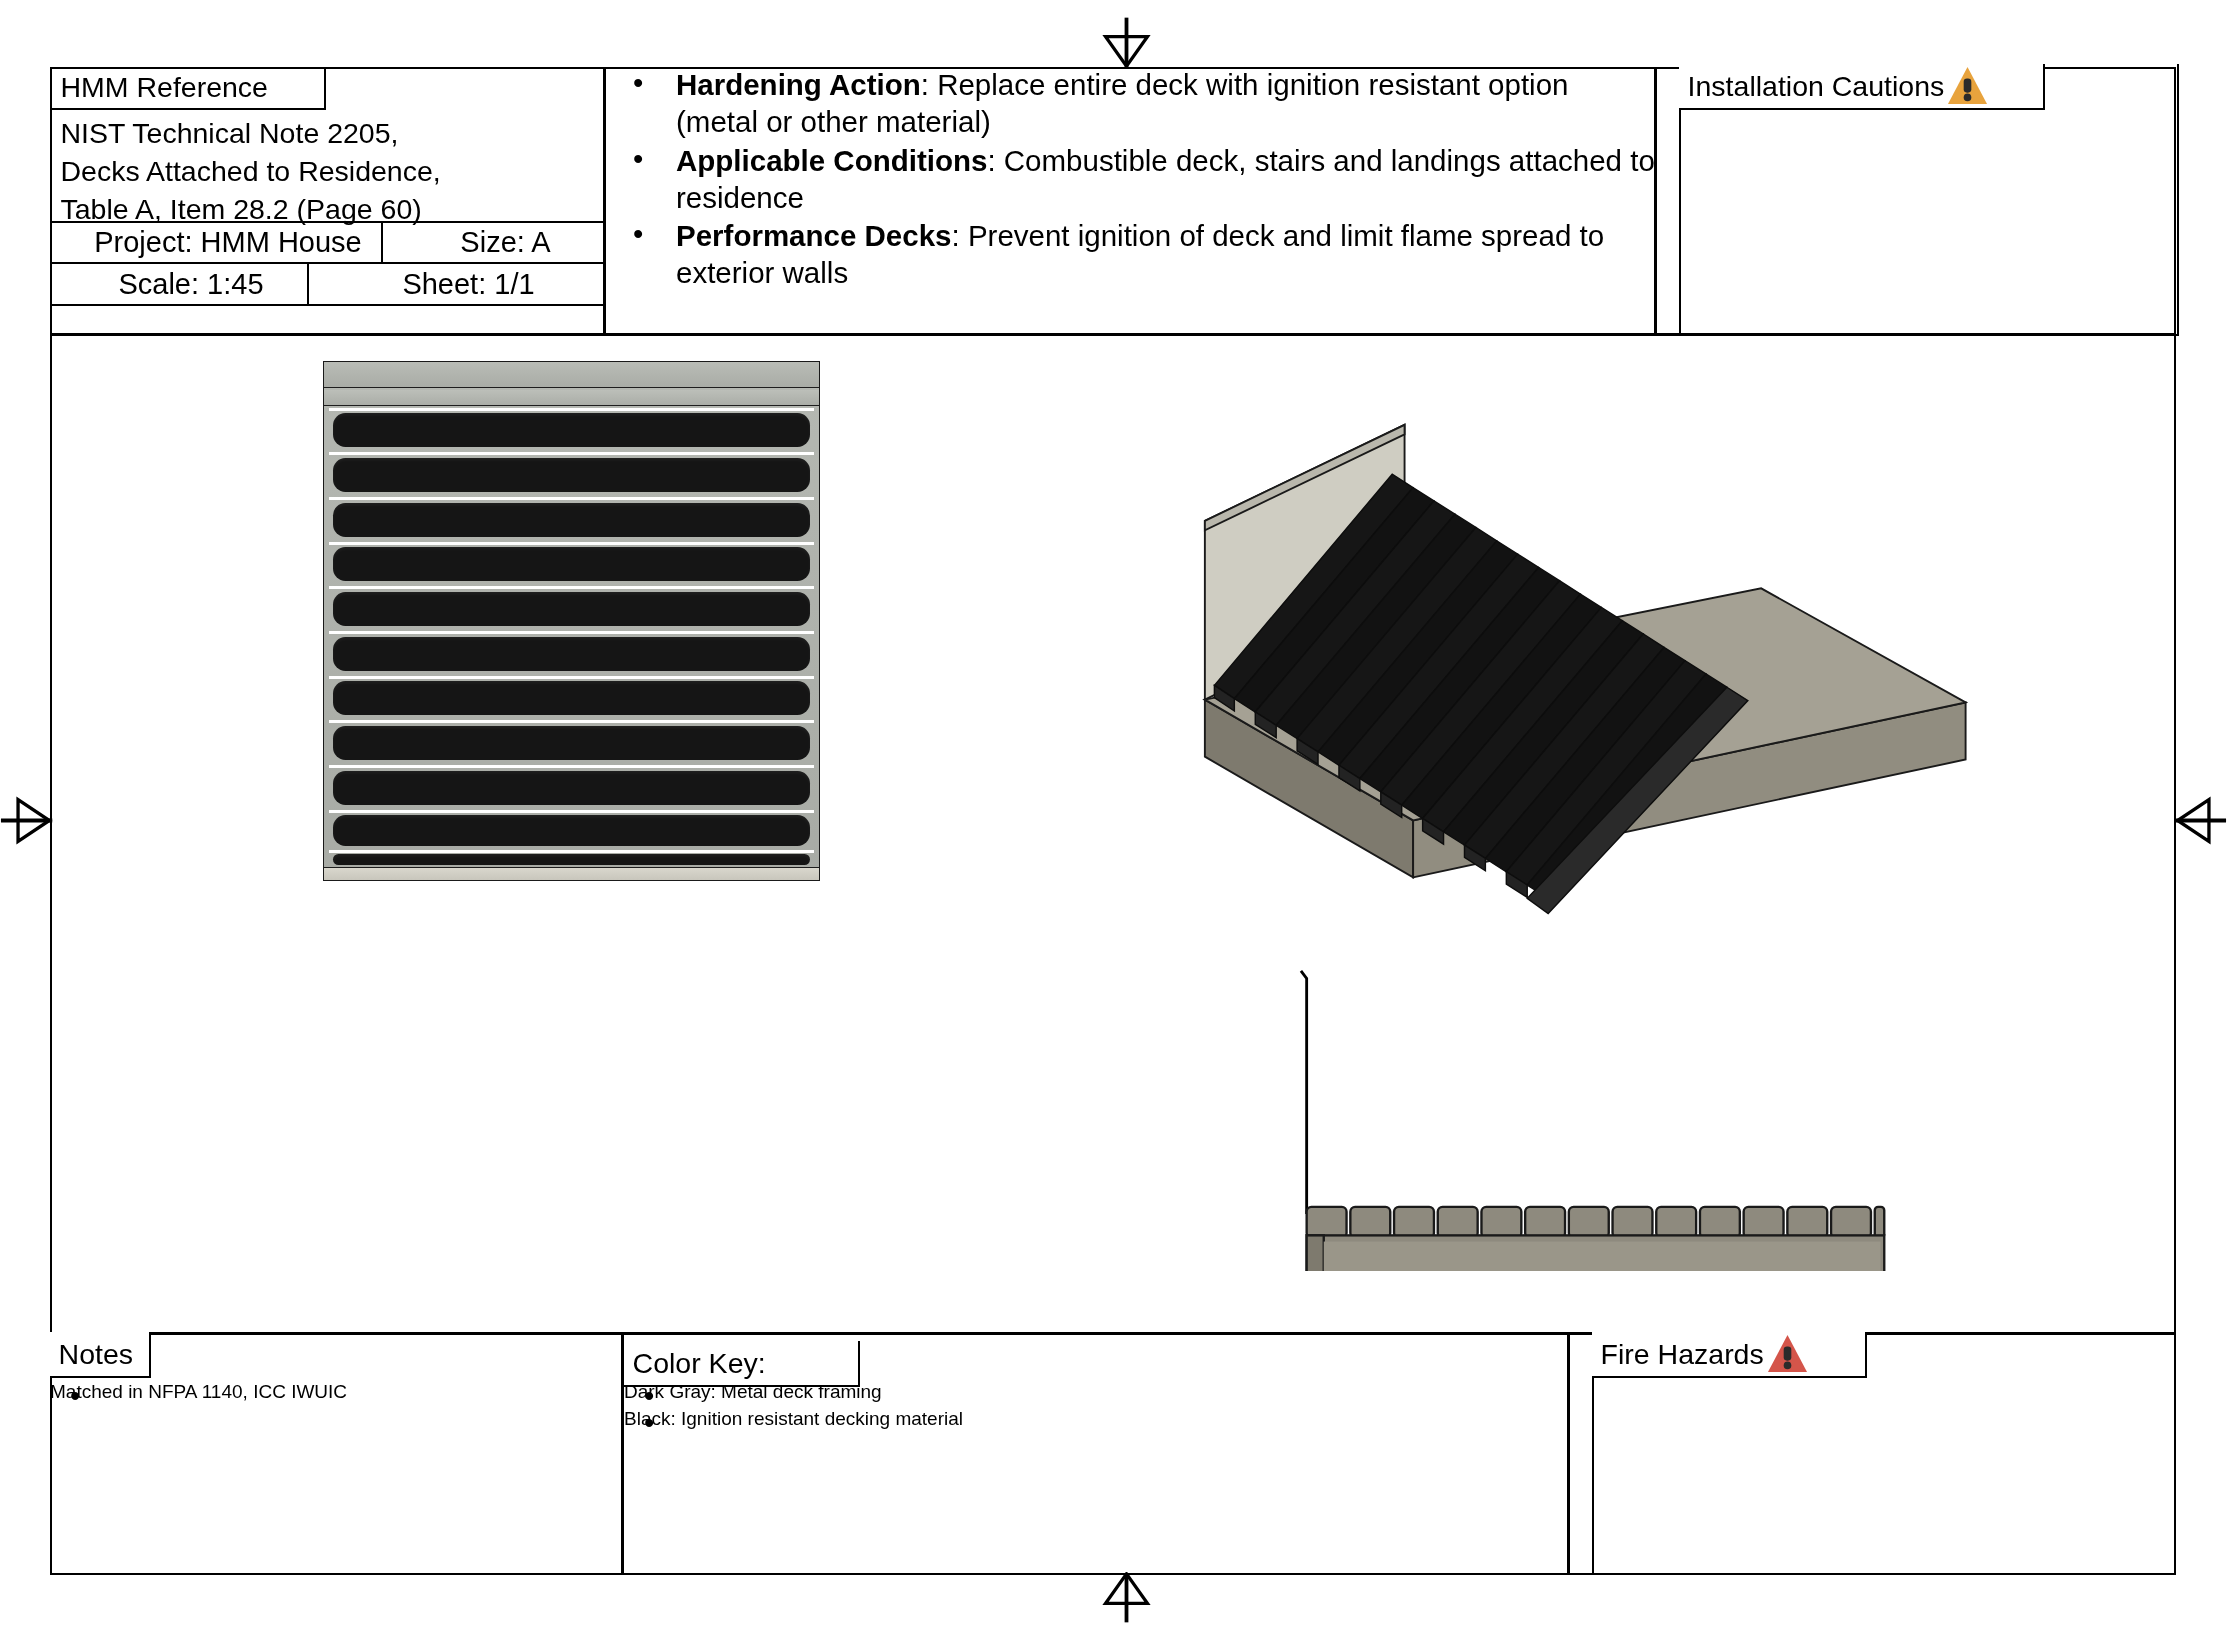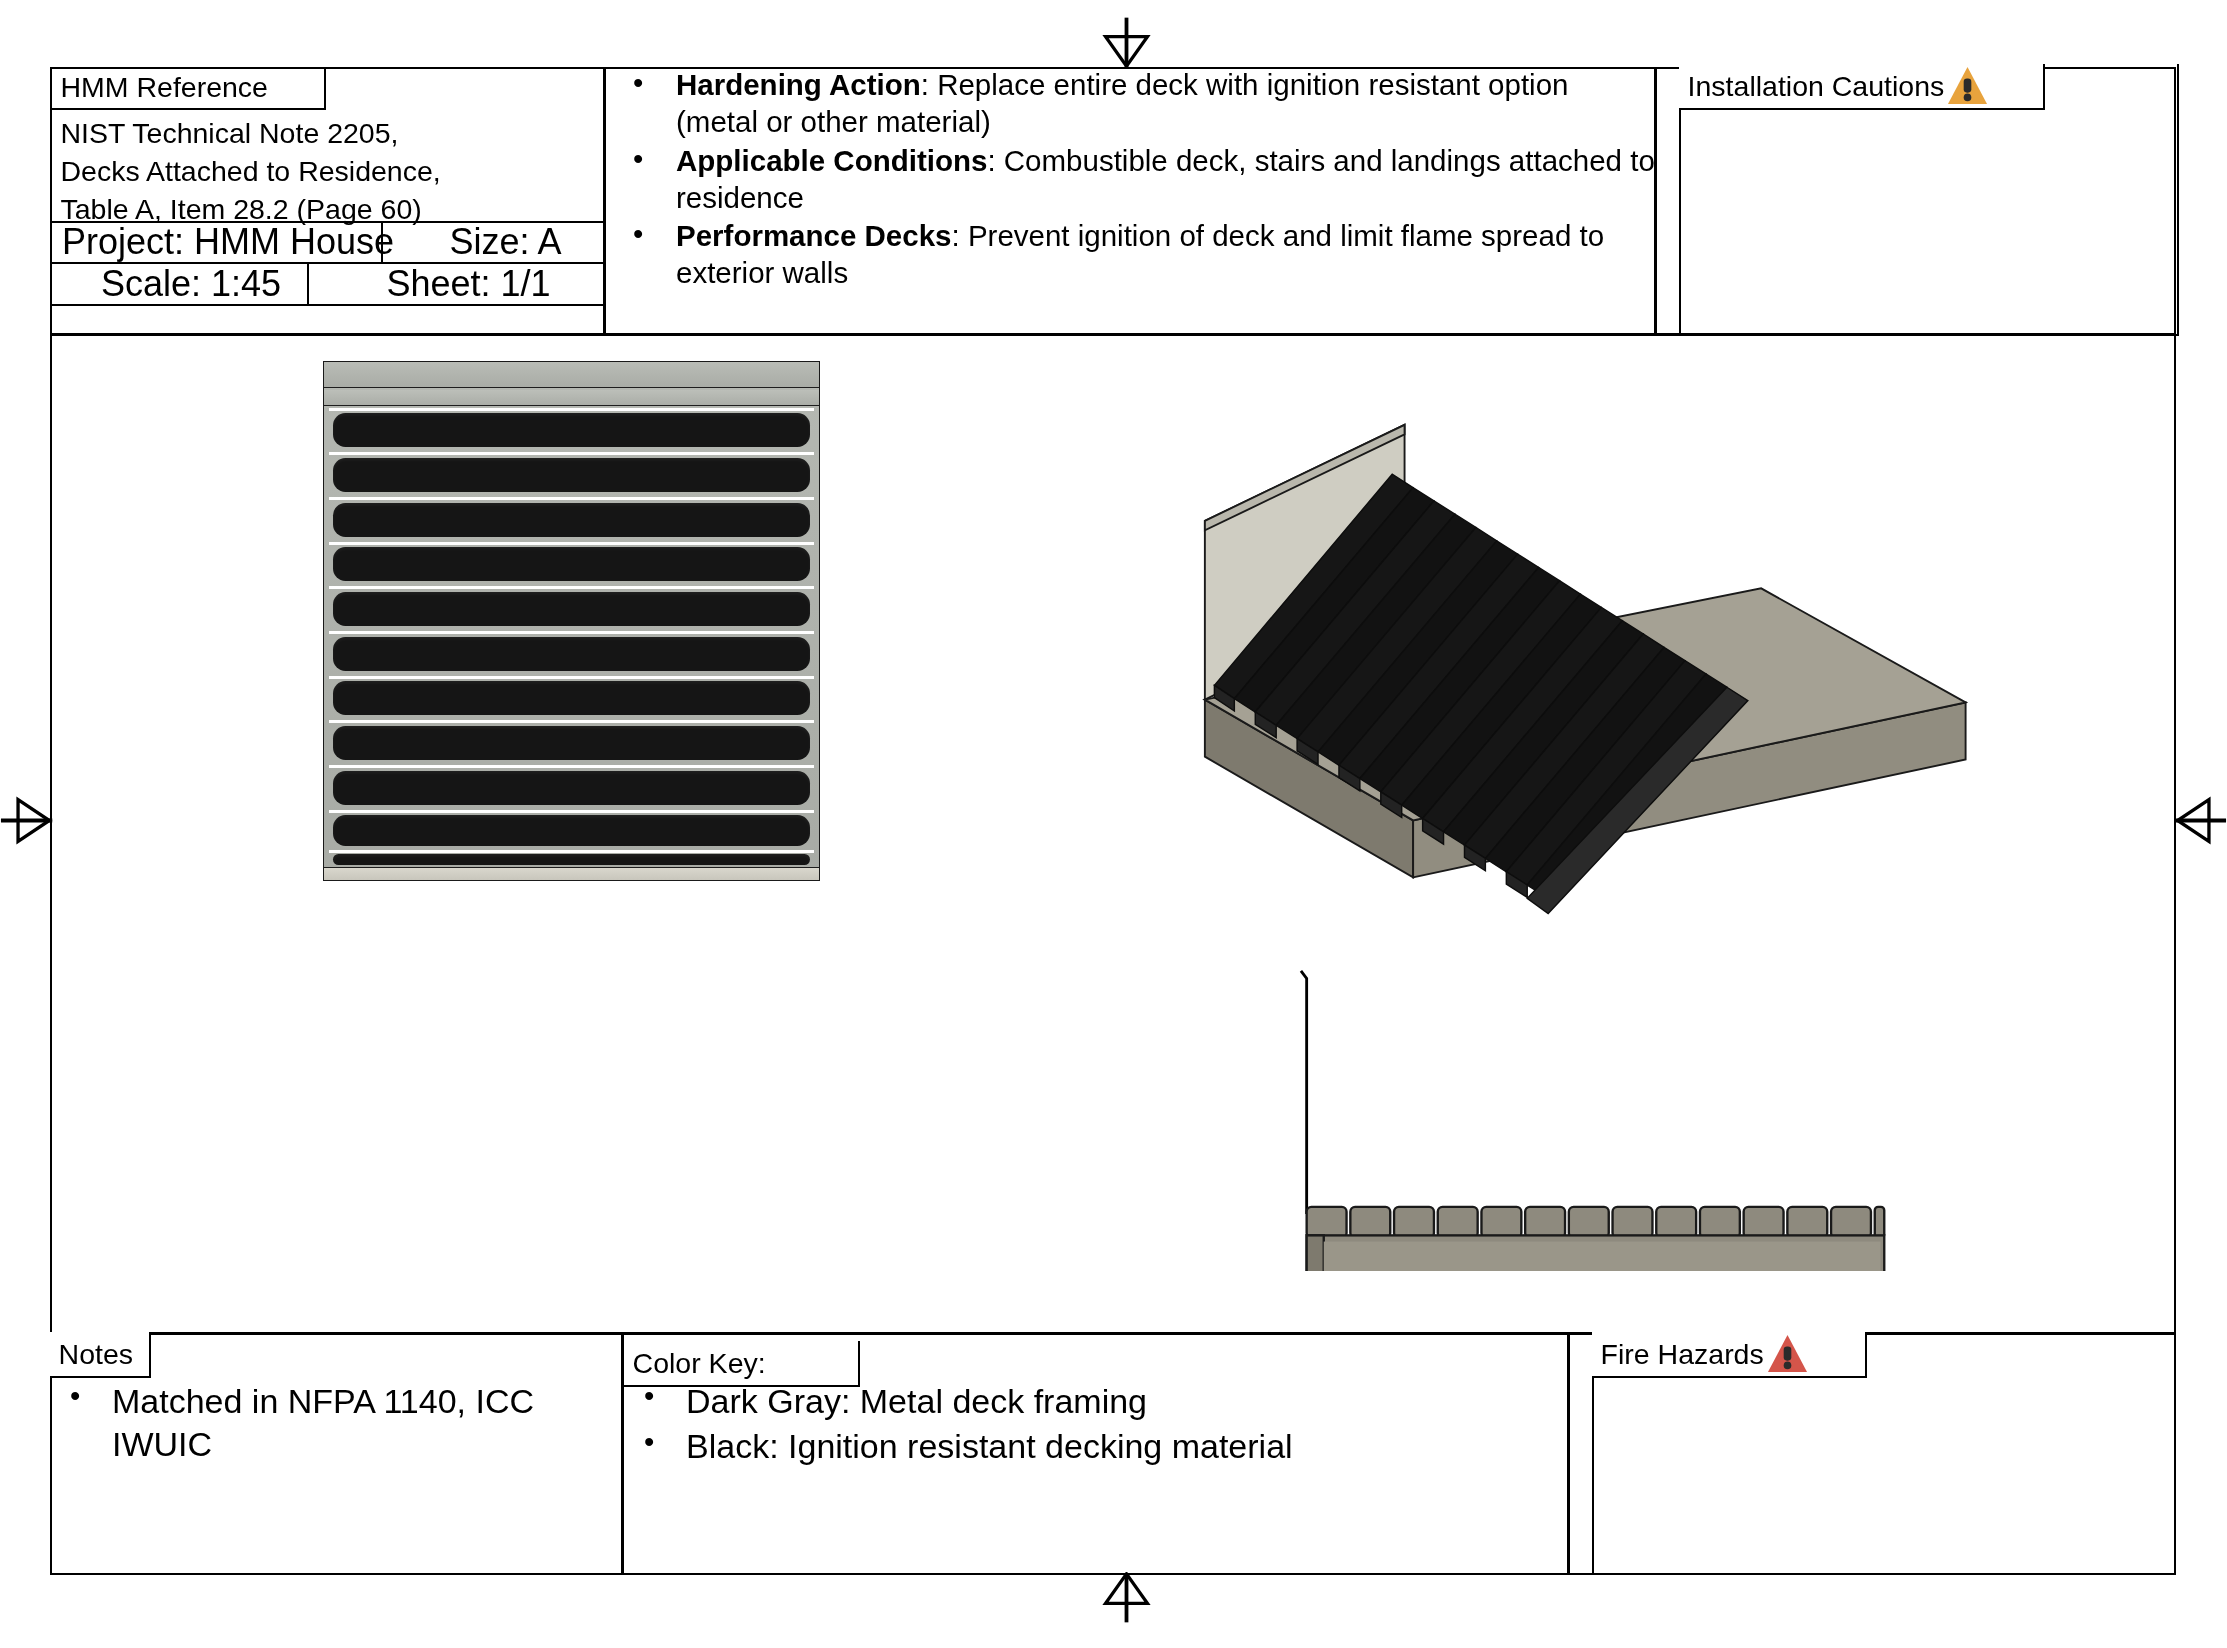--- a/index.html
+++ b/index.html
@@ -15,21 +15,21 @@
   
   .cmark{position:absolute;}
   .cmark svg{display:block;}
 
   
   #header-band{left:50px;top:67px;width:2126px;height:269px;}
   .vdiv{position:absolute;top:0;bottom:0;width:2.9px;background:#000;}
 
   
   #titleblock{position:absolute;left:0;top:0;width:553px;height:269px;}
-  .tb-txt{font-size:36px;line-height:1.18;white-space:nowrap;margin-left:25px;}
+  .tb-txt{font-size:29px;line-height:1.18;white-space:nowrap;margin-left:25px;}
   #hmm-ref-box{position:absolute;left:0;top:0;width:276px;height:43px;
                border-right:2.4px solid #000;border-bottom:2.4px solid #000;
                box-sizing:border-box;display:flex;align-items:center;}
   #hmm-ref-box span{padding-left:10.5px;font-size:28.5px;}
   #ref-body{position:absolute;left:10.5px;top:48px;width:532px;
             font-size:28.5px;line-height:1.33;}
   #row-project{position:absolute;left:0;top:154px;width:553px;height:43px;
                border-top:2.4px solid #000;border-bottom:2.4px solid #000;box-sizing:border-box;}
   #row-scale{position:absolute;left:0;top:197px;width:553px;height:42px;
              border-bottom:2.4px solid #000;box-sizing:border-box;}
@@ -80,22 +80,22 @@
   
   #elev-view{position:absolute;left:1245px;top:632px;width:618px;height:304px;}
   #elev-view svg{display:block;width:100%;height:100%;}
 
   
   #footer-band{left:50px;top:1332px;width:2126px;height:242px;}
   .fdiv{position:absolute;top:0;bottom:0;width:2.9px;background:#000;}
   .fpanel{position:absolute;top:0;bottom:0;}
   .fbody{position:absolute;left:0;top:48px;right:0;}
   ul.fl{list-style:none;margin:0;padding:0;}
-  ul.fl li{position:relative;font-size:34px;line-height:1.25;
-           padding-left:62px;margin:0 0 2.9px 0;}
+  ul.fl li{position:relative;font-size:19px;line-height:1.25;
+           margin:0 0 2.9px 0;}
   ul.fl li:before{content:"\2022";position:absolute;left:20px;top:-1.9px;font-size:29.5px;}
 
   .warn-icon{display:inline-block;vertical-align:middle;}
   .warn-icon svg{display:block;}
 </style>
 </head>
 <body>
 
 <div class="cmark abs" style="left:1098px;top:11.4px;width:57px;height:57px;">
   <svg viewBox="0 0 120 120">

